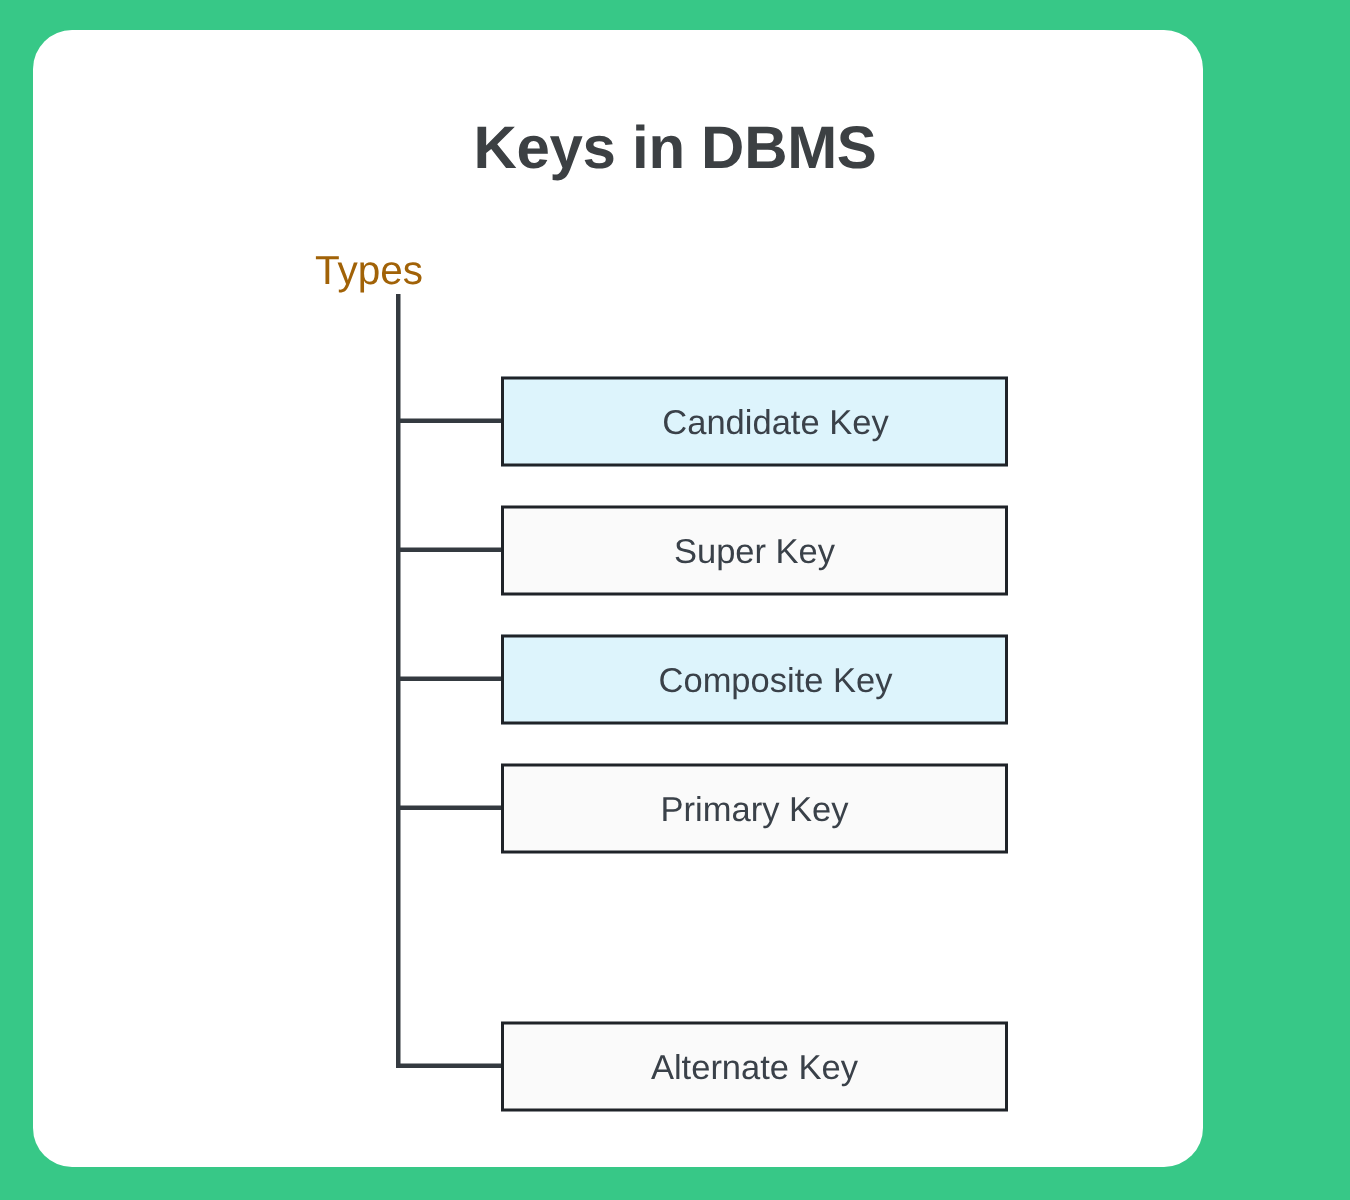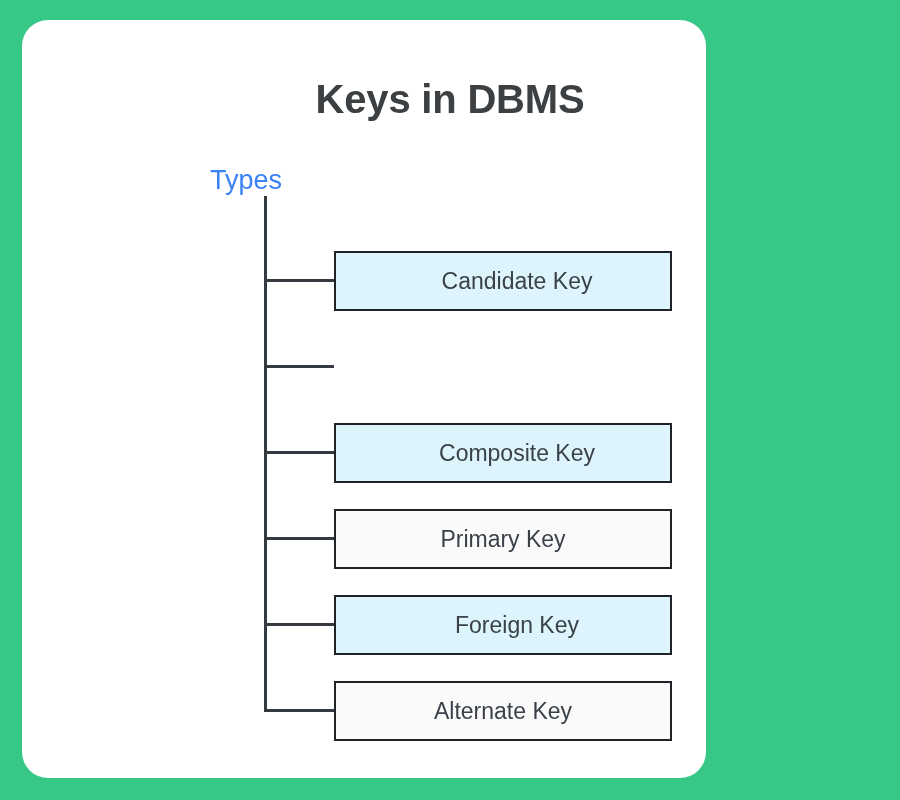--- a/index.html
+++ b/index.html
@@ -19,21 +19,21 @@
     position: relative;
     width: 900px;
     height: 800px;
     background: #37c887;
   }
 
   #card {
     position: absolute;
     left: 22px;
     top: 20px;
-    width: 684px;
+    width: 780px;
     height: 758px;
     background: #ffffff;
     border-radius: 26px;
   }
 
   #page-title {
     position: absolute;
     left: 0;
     top: 57px;
     width: 856px;
@@ -52,21 +52,21 @@
     top: 0;
     width: 856px;
     height: 758px;
   }
 
   #types-label {
     position: absolute;
     left: 188px;
     top: 145px;
     font-size: 27px;
-    color: #3b82f6;
+    color: #a16207;
     white-space: nowrap;
   }
 
   
   #trunk {
     position: absolute;
     left: 242px;
     top: 176px;
     width: 3px;
     height: 516px;
@@ -122,36 +122,33 @@
 
       <div id="types-label">Types</div>
 
       <div class="node-row" style="top:231px;">
         <div class="connector"></div>
         <div class="node-box fill-blue">Candidate Key</div>
       </div>
 
       <div class="node-row" style="top:317px;">
         <div class="connector"></div>
+        <div class="node-box fill-white">Super Key</div>
       </div>
 
       <div class="node-row" style="top:489px;">
         <div class="connector"></div>
         <div class="node-box fill-white">Primary Key</div>
       </div>
 
       <div class="node-row" style="top:403px;">
         <div class="connector"></div>
         <div class="node-box fill-blue">Composite Key</div>
       </div>
 
-      <div class="node-row" style="top:575px;">
-        <div class="connector"></div>
-        <div class="node-box fill-blue">Foreign Key</div>
-      </div>
 
       <div class="node-row" style="top:661px;text-decoration:underline;">
         <div class="connector"></div>
         <div class="node-box fill-white">Alternate Key</div>
       </div>
 
     </div>
   </div>
 </div>
 

